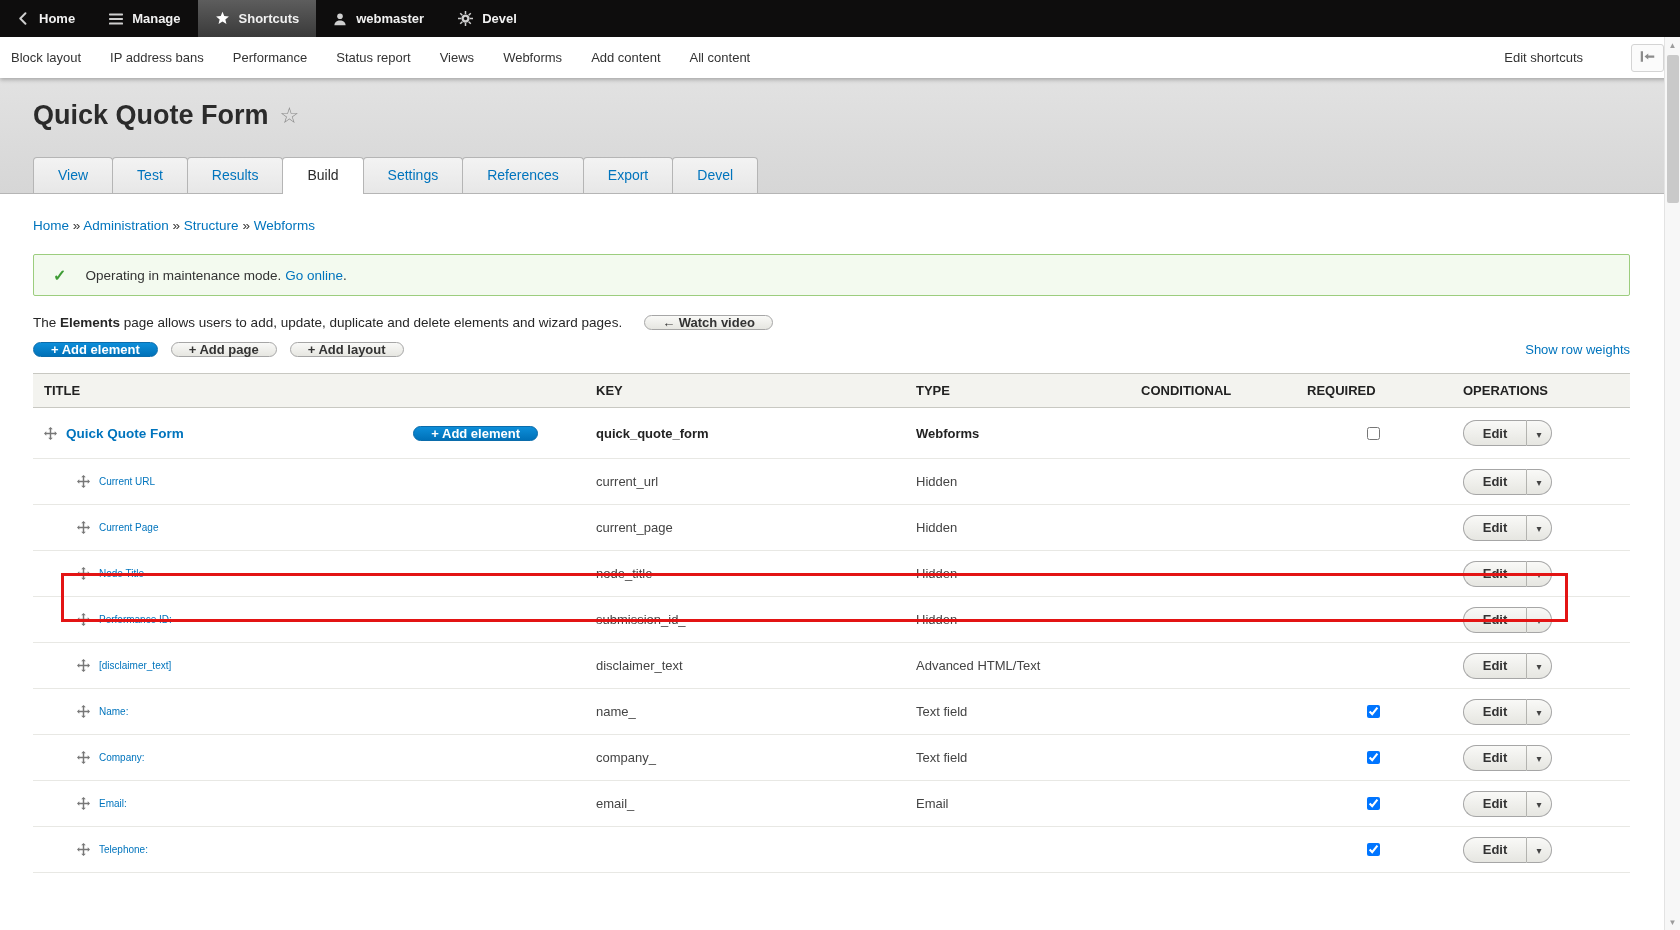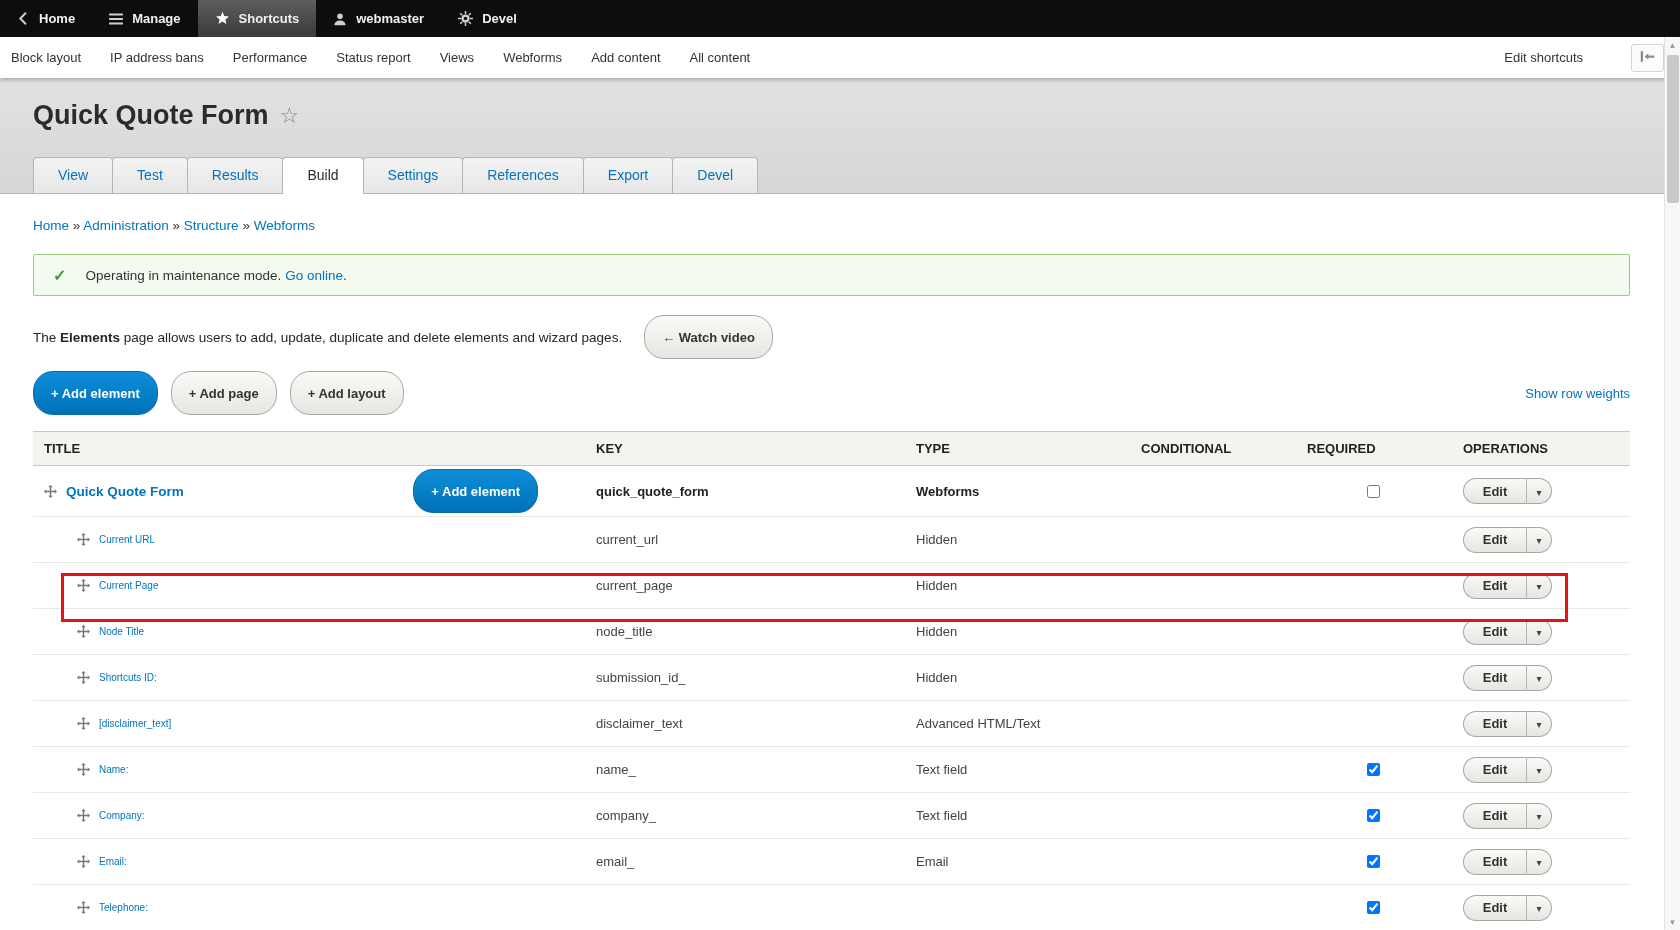--- a/index.html
+++ b/index.html
@@ -56,21 +56,21 @@
   .status-message { margin-top:21px; height:42px; background:#f3faef; border:1px solid #9ccd7e; border-radius:2px;
                     display:flex; align-items:center; padding-left:19px; font-size:13.5px; color:#333; }
   .check-icon { color:#3e9c35; font-weight:bold; font-size:16px; margin-right:19px; }
   .go-online-link { color:#0074bd; margin-left:4px; }
 
   .desc-row { margin-top:19px; display:flex; align-items:center; }
   .desc { margin:0; font-size:13.5px; color:#262626; }
   .watch-video-btn { margin-left:22px; }
 
   .actions-row { margin-top:12px; display:flex; align-items:center; gap:13px; }
-  .btn { border-radius:20px; font-size:13px; font-weight:bold; padding:0 17px; height:44px; display:inline-flex;
+  .btn { border-radius:20px; font-size:13px; font-weight:bold; padding:0 17px; height:15px; display:inline-flex;
          align-items:center; justify-content:center; }
   .btn-primary { background:linear-gradient(#0d8ed9,#0071b8); border:1px solid #0b6cab; color:#fff; }
   .btn-gray { background:linear-gradient(#f9f9f7,#e6e6e1); border:1px solid #a6a6a6; color:#333; }
   .show-row-weights { margin-left:auto; color:#0074bd; font-size:13px; }
 
   
   table { margin-top:16px; width:1597px; border-collapse:collapse; table-layout:fixed; font-size:13px; }
   thead th { background:#f3f3ef; border-top:1px solid #c8c8c2; border-bottom:1px solid #c8c8c2;
              text-align:left; font-weight:bold; color:#222; padding:0 11px; height:34px; }
   tbody td { border-bottom:1px solid #e8e8e4; padding:0 11px; height:46px; vertical-align:middle; color:#444; }
@@ -331,21 +331,21 @@
             </div></td>
         </tr>
         <tr data-interactable="false" class="">
           <td data-interactable="false">
             <div class="cell-title-inner indent">
               <span class="drag-handle" data-interactable="true">
                 <svg width="13" height="13" viewBox="0 0 16 16">
                   <path fill="#777" d="M8 0L10.8 2.8H8.9V7.1H13.2V5.2L16 8L13.2 10.8V8.9H8.9V13.2H10.8L8 16L5.2 13.2H7.1V8.9H2.8V10.8L0 8L2.8 5.2V7.1H7.1V2.8H5.2Z"></path>
                 </svg>
               </span>
-              <a href="#" class="row-link" data-interactable="true">Shortcuts ID:</a>
+              <a href="#" class="row-link" data-interactable="true">Performance ID:</a>
             </div>
           </td>
           <td data-interactable="false"><span class="row-key" data-interactable="false">submission_id_</span></td>
           <td data-interactable="false"><span class="row-type" data-interactable="false">Hidden</span></td>
           <td data-interactable="false"></td>
           <td data-interactable="false"></td>
           <td data-interactable="false"><div class="op-group">
               <button type="button" class="btn-edit" data-interactable="true">Edit</button>
               <button type="button" class="btn-drop" data-interactable="true"><span class="caret" data-interactable="false">▾</span></button>
             </div></td>

